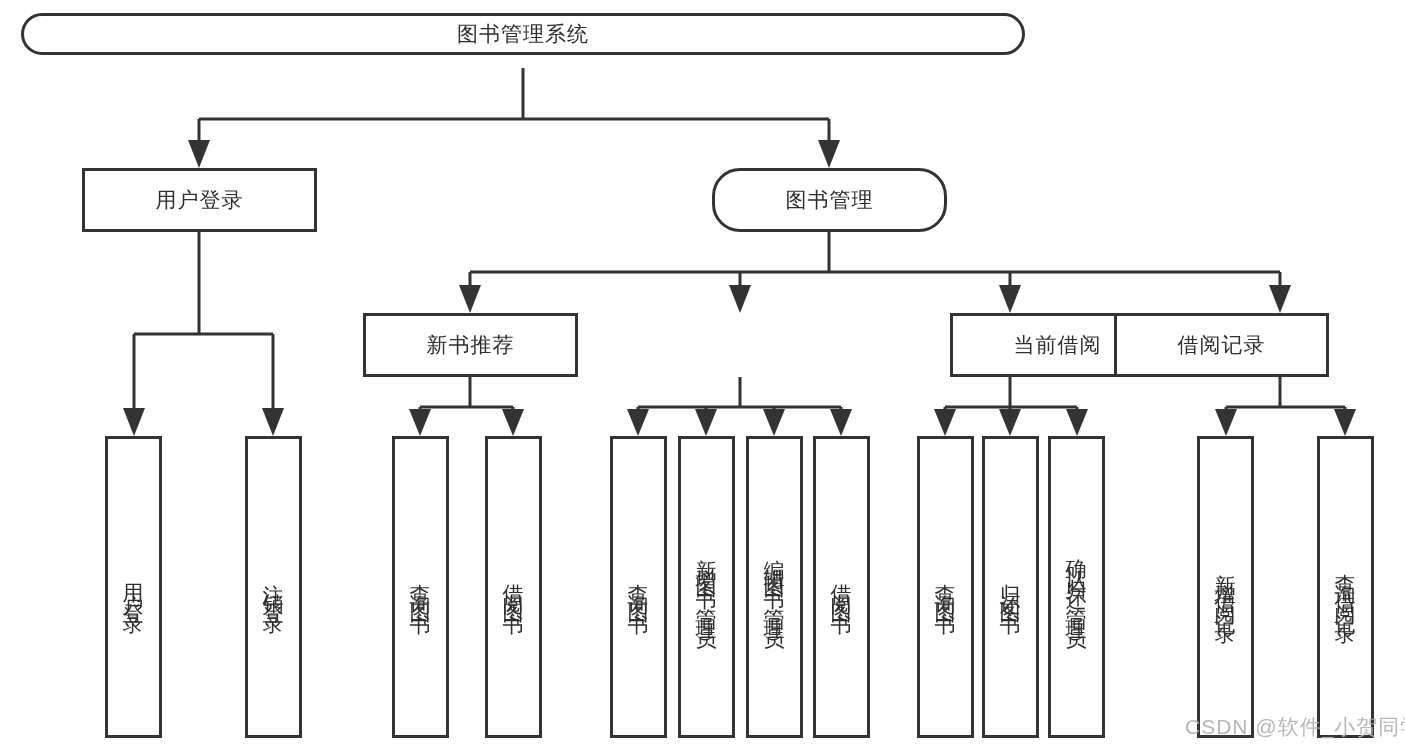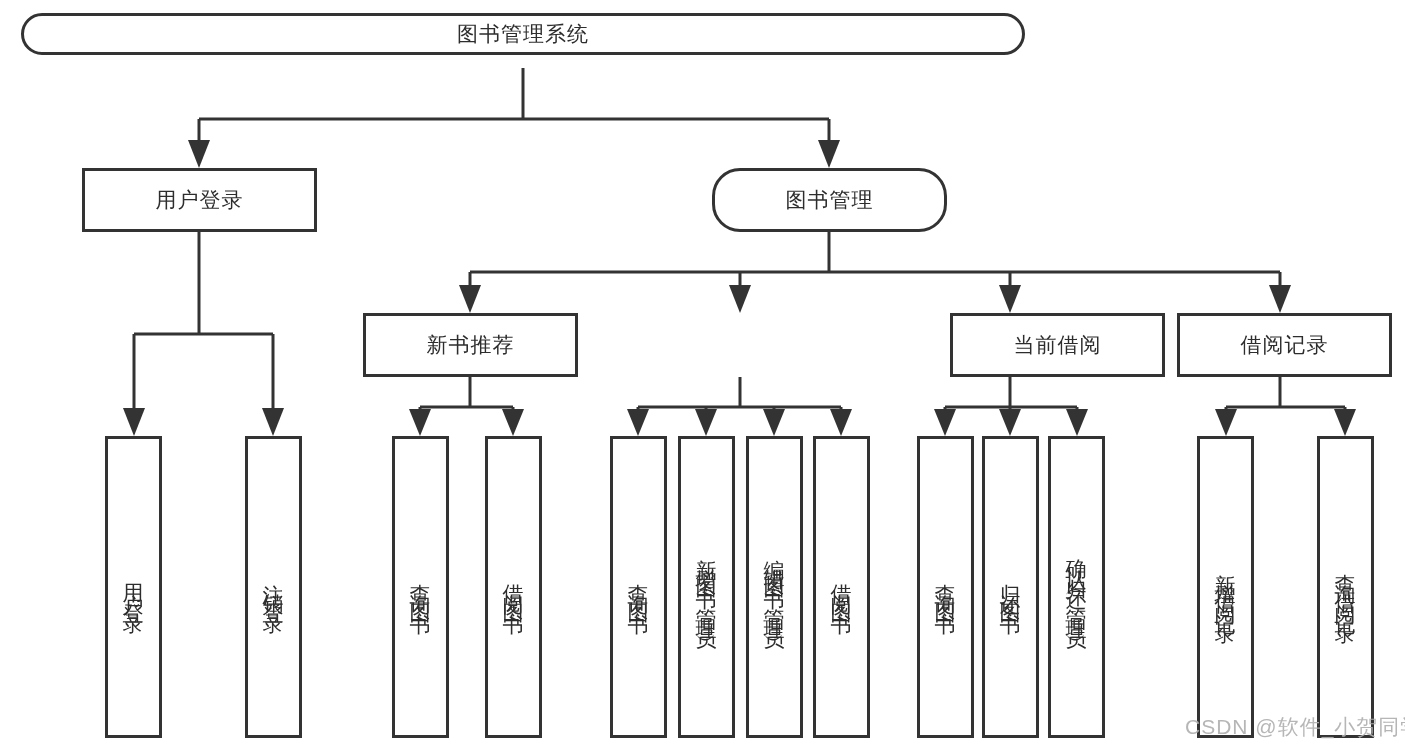--- a/index.html
+++ b/index.html
@@ -37,21 +37,21 @@
     z-index: 2;
   }
   .box-root   { left: 21px;  top: 13px;  width: 1004px; height: 42px; border-radius: 24px; }
   .lvl2       { top: 168px;  width: 235px; height: 64px; }
   .b-user     { left: 82px;  }
   .b-mgmt     { left: 712px; border-radius: 28px; }
   .lvl3       { top: 313px;  width: 215px; height: 64px; }
   .b-newrec   { left: 363px; }
   .b-borrow   { left: 633px; }
   .b-current  { left: 903px; margin-left: 47px; }
-  .b-records  { left: 1177px;}
+  .b-records  { left: 1114px;}
   .lvl4       { top: 436px;  width: 57px;  height: 302px; }
   .vtext {
     writing-mode: vertical-rl;
     text-orientation: mixed;
     letter-spacing: 10px;
     font-size: 21px;
     color: #2d2d2d;
     line-height: 1;
   }
   .x1  { left: 105px;  }

